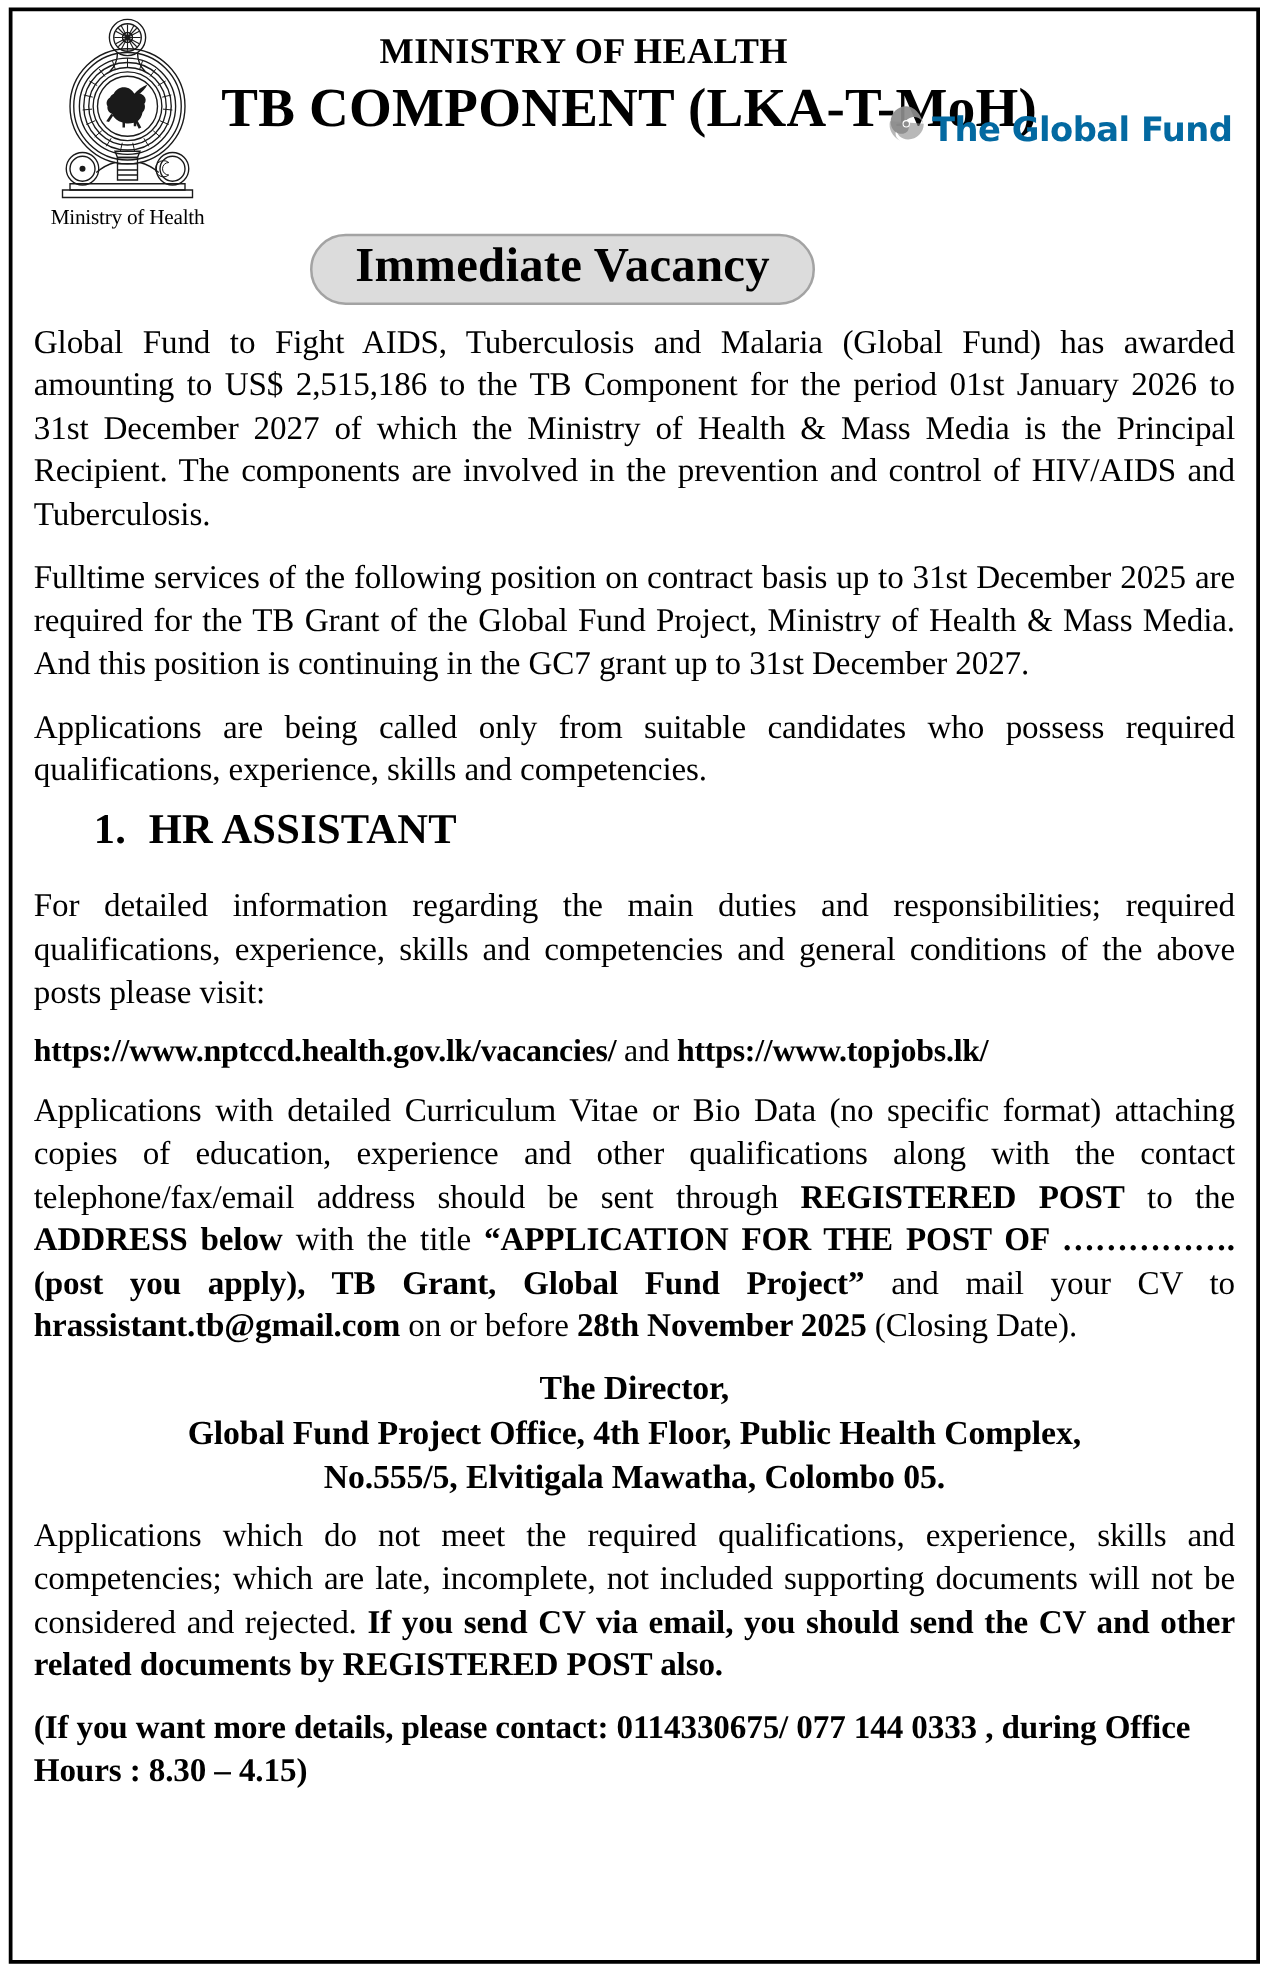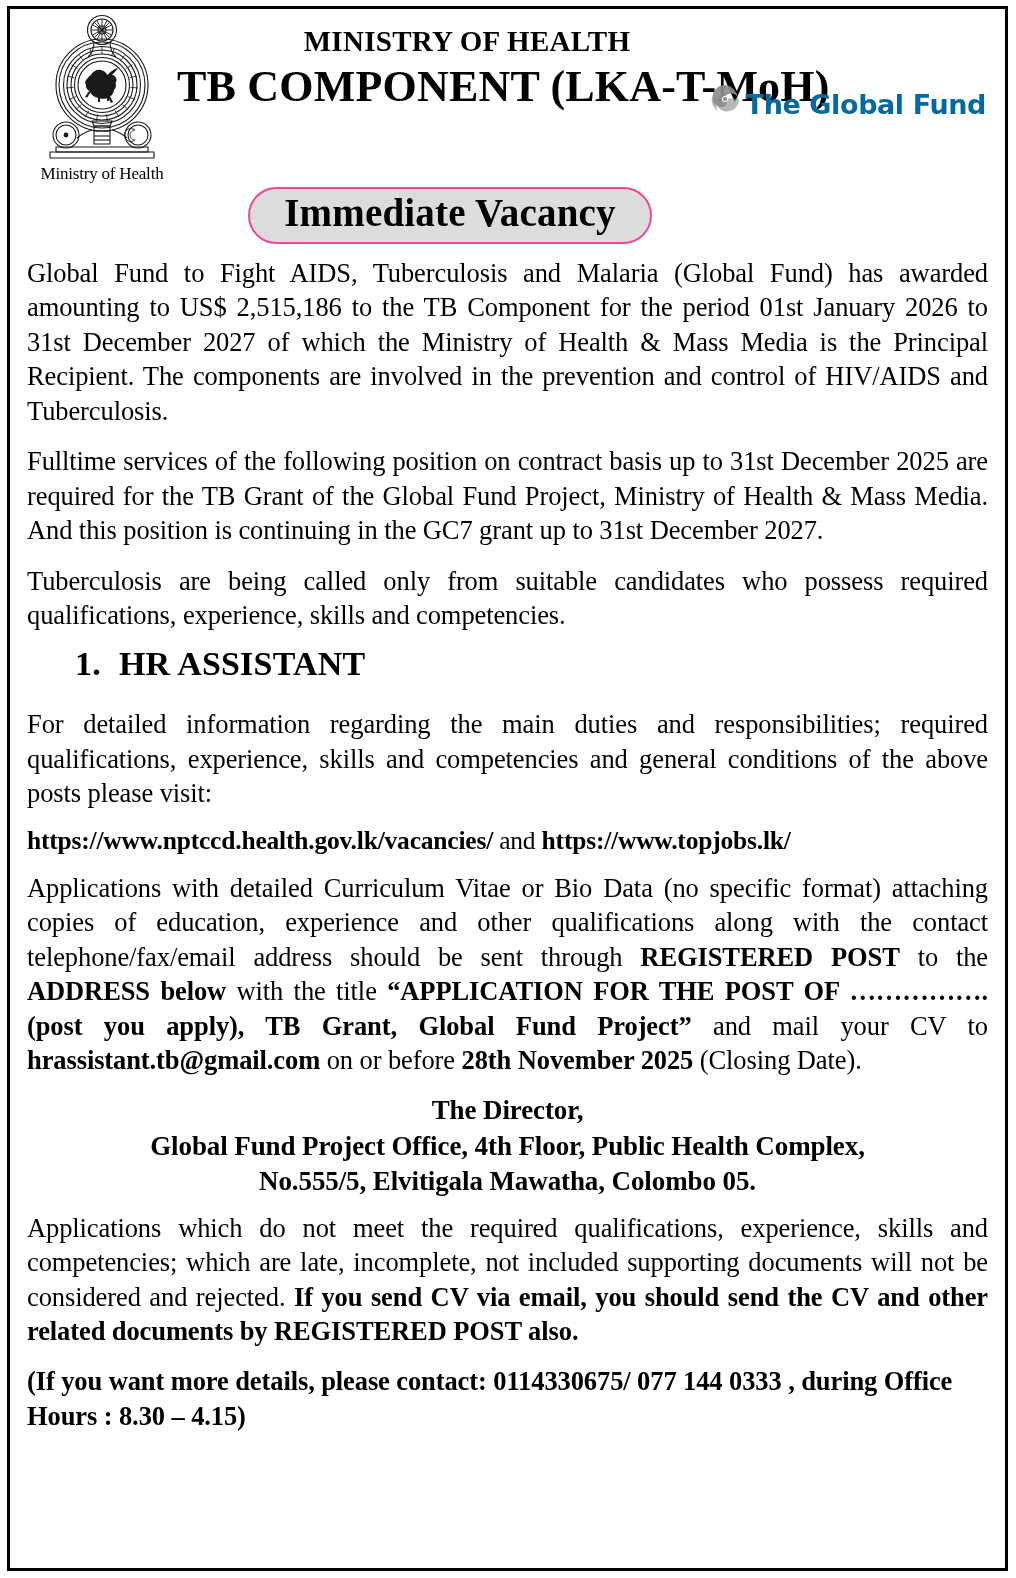--- a/index.html
+++ b/index.html
@@ -114,21 +114,21 @@
   .badge-row {
     position: absolute;
     left: 150px;
     top: 178px;
     width: 580px;
     text-align: center;
   }
   .badge {
     display: inline-block;
     background: #dcdcdc;
-    border: 2px solid #ec4899;
+    border: 2px solid #a3a3a3;
     border-radius: 34px;
     padding: 1px 34px 5px 34px;
     font-size: 39px;
     font-weight: bold;
     letter-spacing: 0.2px;
     line-height: 1.2;
   }
 
   
   .content {
@@ -318,21 +318,21 @@
     <div class="badge-row">
       <span class="badge">Immediate Vacancy</span>
     </div>
 
     <div class="content">
 
       <p class="para">Global Fund to Fight AIDS, Tuberculosis and Malaria (Global Fund) has awarded amounting to US$ 2,515,186 to the TB Component for the period 01st January 2026 to 31st December 2027 of which the Ministry of Health &amp; Mass Media is the Principal Recipient. The components are involved in the prevention and control of HIV/AIDS and Tuberculosis.</p>
 
       <p class="para">Fulltime services of the following position on contract basis up to 31st December 2025 are required for the TB Grant of the Global Fund Project, Ministry of Health &amp; Mass Media. And this position is continuing in the GC7 grant up to 31st December 2027.</p>
 
-      <p class="para tight">Tuberculosis are being called only from suitable candidates who possess required qualifications, experience, skills and competencies.</p>
+      <p class="para tight">Applications are being called only from suitable candidates who possess required qualifications, experience, skills and competencies.</p>
 
       <div class="post-heading">
         <span class="num">1.</span><span>HR ASSISTANT</span>
       </div>
 
       <p class="para tight">For detailed information regarding the main duties and responsibilities; required qualifications, experience, skills and competencies and general conditions of the above posts please visit:</p>
 
       <div class="links-line">
         <span class="b">https://www.nptccd.health.gov.lk/vacancies/</span><span> and </span><span class="b">https://www.topjobs.lk/</span>
       </div>

